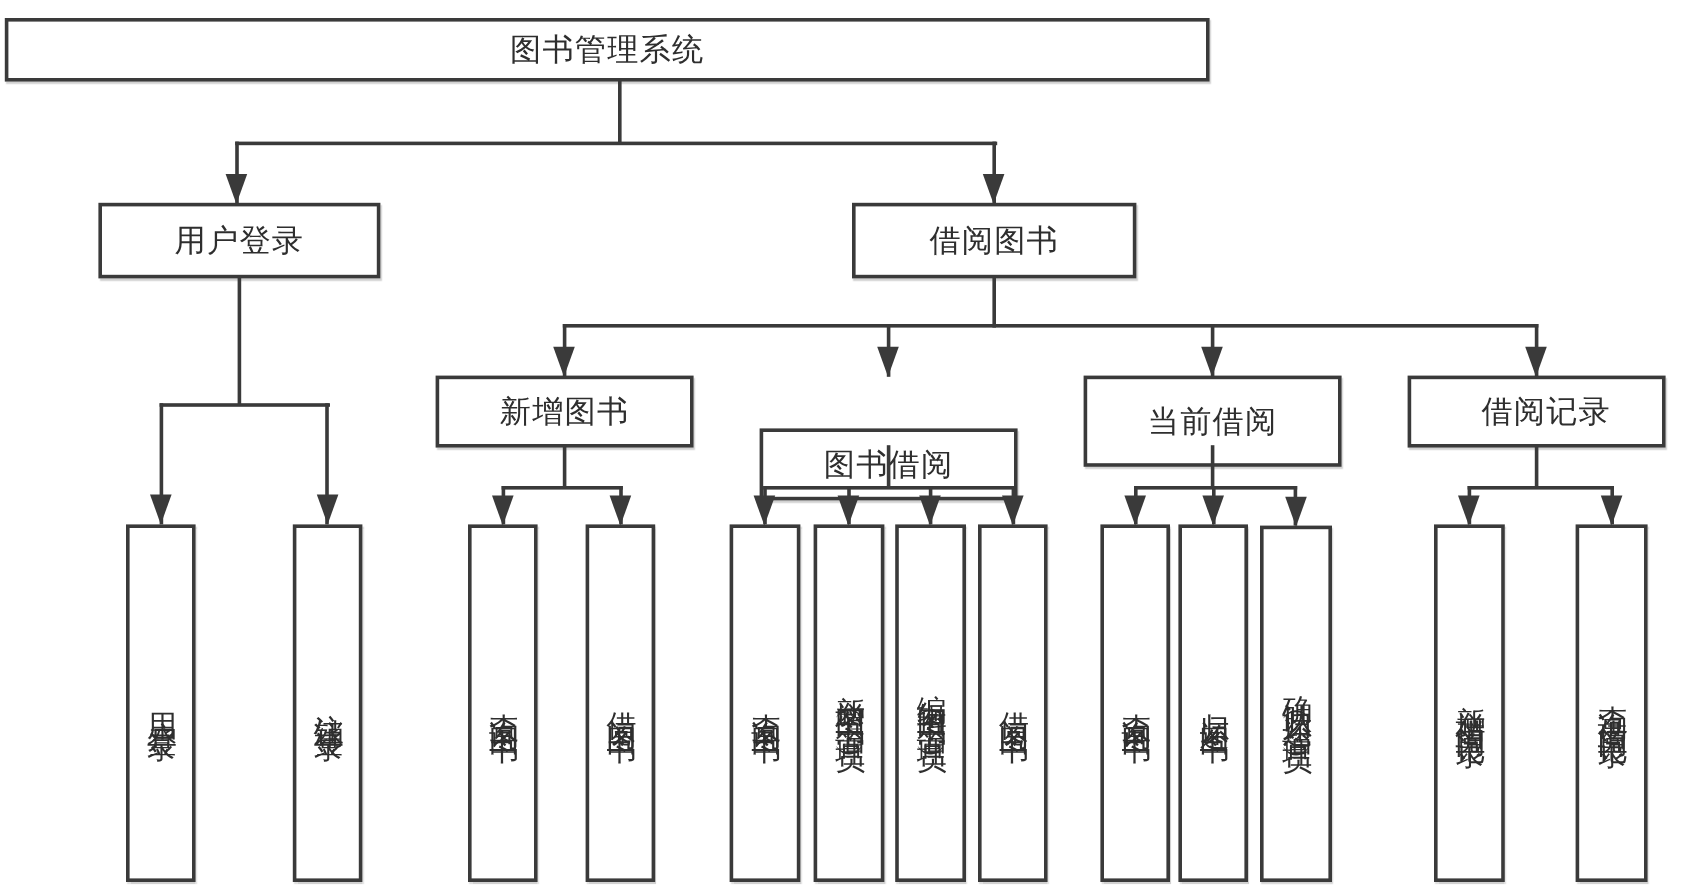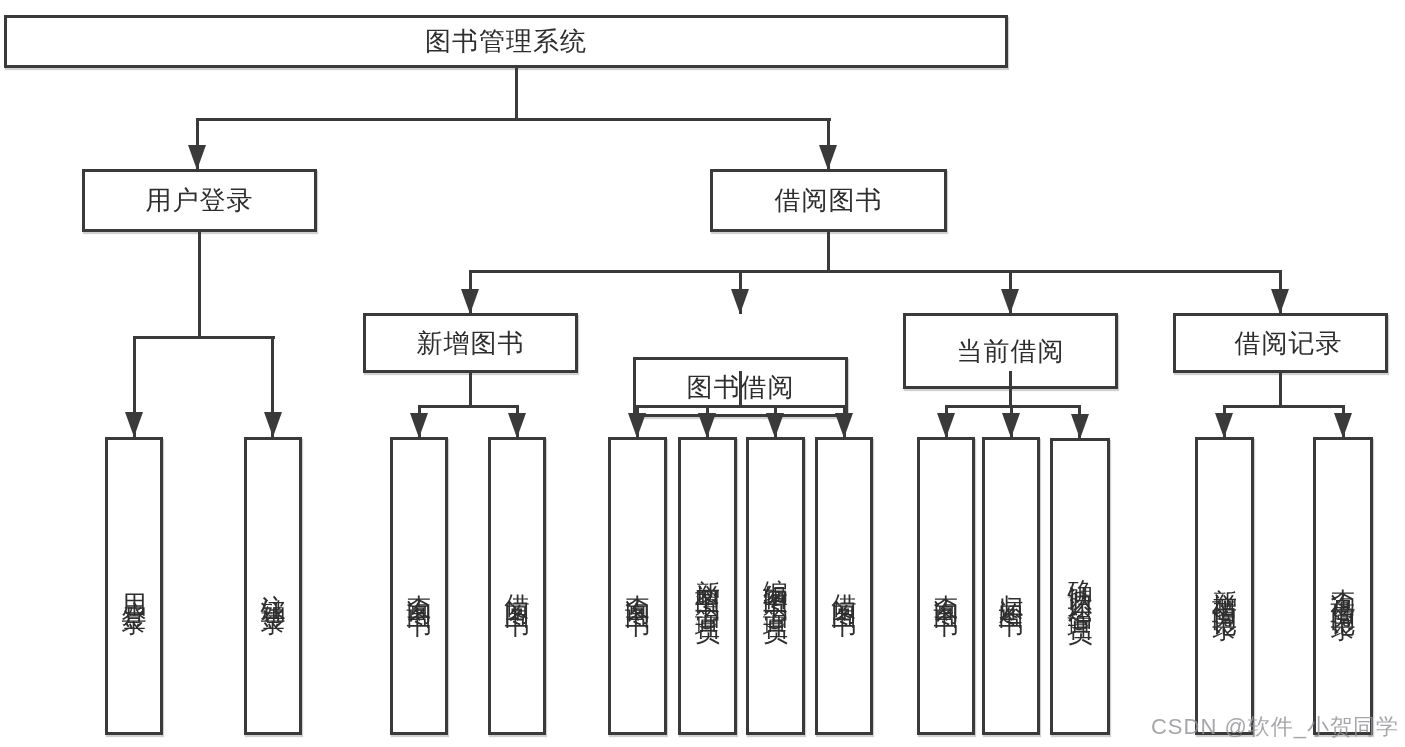--- a/index.html
+++ b/index.html
@@ -168,15 +168,14 @@
 
   <div>
     <div class="vl" style="left:1279px;top:371px;height:36px;"></div>
     <div class="hl" style="left:1223px;top:405px;width:121px;"></div>
     <div class="vl" style="left:1223px;top:405px;height:32px;"></div>
     <div class="ar" style="left:1215px;top:413px;"></div>
     <div class="vl" style="left:1342px;top:405px;height:32px;"></div>
     <div class="ar" style="left:1334px;top:413px;"></div>
   </div>
 
-  <div class="watermark">CSDN @软件_小贺同学</div>
 
 </div>
 
 </body></html>

